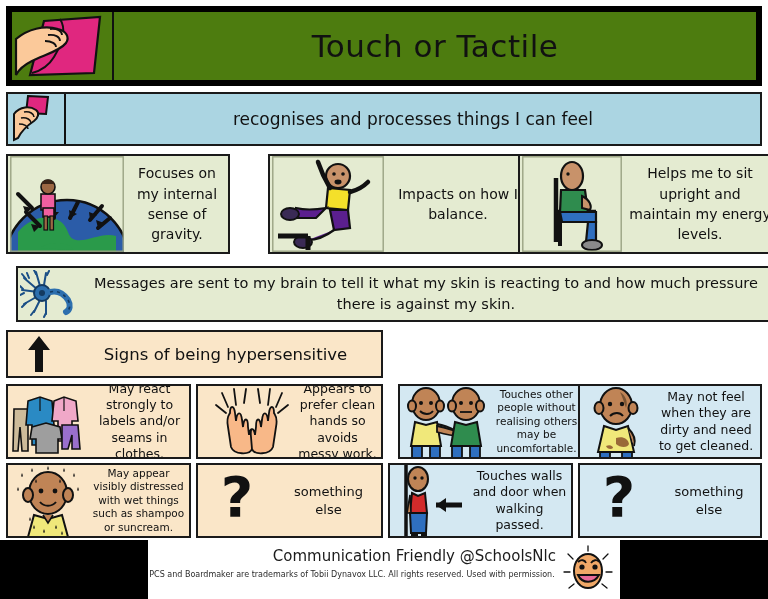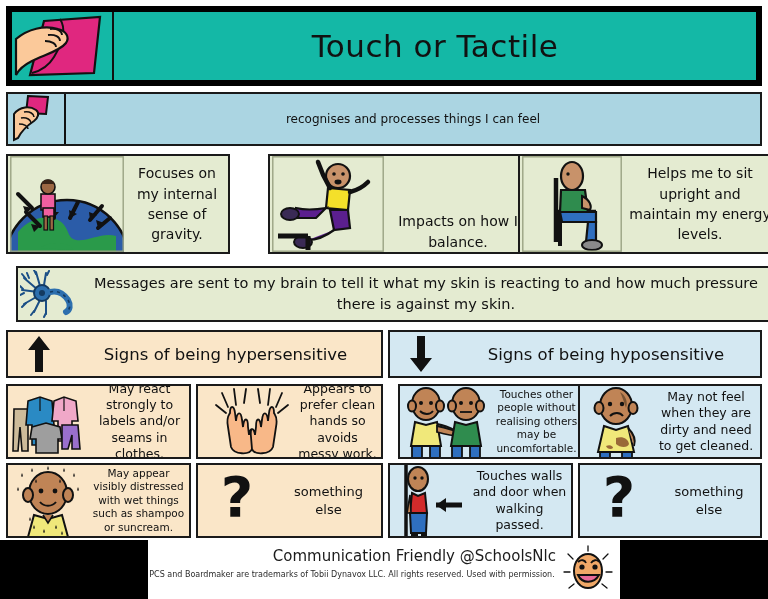--- a/index.html
+++ b/index.html
@@ -20,55 +20,55 @@
     overflow: hidden;
   }
   .green { background: #e4ebd1; }
   .cream { background: #fae6c8; }
   .paleblue { background: #d4e8f2; }
 
   
   #titlebar {
     left: 6px; top: 6px; width: 756px; height: 80px;
     border: 6px solid #000;
-    background: #14b8a6;
+    background: #4d7c0f;
   }
   #title-text {
     flex: 1; text-align: center;
     font-size: 31px; letter-spacing: .5px;
     color: #111;
     font-family: "DejaVu Sans", sans-serif;
   }
   .icon-cell {
     height: 100%;
     border-right: 2px solid #111;
     display: flex; align-items: center; justify-content: center;
     flex: 0 0 auto;
   }
 
   
   #subtitle {
     left: 6px; top: 92px; width: 756px; height: 54px;
     background: #abd5e2;
   }
   #subtitle-text {
-    flex: 1; text-align: center; font-size: 12px; color: #111;
+    flex: 1; text-align: center; font-size: 17px; color: #111;
     font-family: "DejaVu Sans", sans-serif;
   }
 
   
   .feat { top: 154px; height: 100px; }
   .feat .fimg { flex: 0 0 auto; height: 100%; display:flex; align-items:center; justify-content:center; }
   .feat .ftext {
     flex: 1; text-align: center; font-size: 14px; line-height: 1.45;
     color: #111; padding: 0 4px;
     font-family: "DejaVu Sans", sans-serif;
   }
   #feat-0 { left: 6px;   width: 224px; }
-  #feat-1 { left: 268px; width: 264px; align-items: flex-end; }
+  #feat-1 { left: 268px; width: 264px; }
   #feat-2 { left: 518px; width: 260px; }
 
   
   #msgbar { left: 16px; top: 266px; width: 756px; height: 56px; }
   #msg-text {
     flex: 1; text-align: center; font-size: 14.5px; line-height: 1.45;
     color: #111; padding: 0 10px;
     font-family: "DejaVu Sans", sans-serif;
   }
 
@@ -232,28 +232,20 @@
 
   <div class="panel cream senshdr" id="hyper-hdr">
     <div class="arrowbox">
       <svg width="26" height="40" viewBox="0 0 26 40">
         <path d="M13 2 L24 16 L17 16 L17 38 L9 38 L9 16 L2 16 Z" fill="#111"></path>
       </svg>
     </div>
     <div class="hdrtext">Signs of being hypersensitive</div>
   </div>
 
-  <div class="panel paleblue senshdr" id="hypo-hdr">
-    <div class="arrowbox">
-      <svg width="26" height="40" viewBox="0 0 26 40">
-        <path d="M13 38 L24 24 L17 24 L17 2 L9 2 L9 24 L2 24 Z" fill="#111"></path>
-      </svg>
-    </div>
-    <div class="hdrtext">Signs of being hyposensitive</div>
-  </div>
 
   <div class="panel cream cell r1" id="cell-h0">
     <div class="cimg" style="width:82px;">
       <svg width="78" height="70" viewBox="0 0 78 70">
         <path d="M4 22 L18 22 L18 64 L12 64 L10 40 L8 64 L3 64 Z" fill="#cdbb9a" stroke="#111" stroke-width="1.6"></path>
         <path d="M18 14 L30 10 L42 14 L44 38 L38 38 L38 58 L22 58 L22 38 L16 38 Z" fill="#2a8ac4" stroke="#111" stroke-width="1.6"></path>
         <path d="M30 10 L30 24" stroke="#111" stroke-width="1.2"></path>
         <path d="M44 14 L54 10 L66 14 L68 34 L62 34 L62 54 L48 54 L48 34 L42 34 Z" fill="#f0a8c8" stroke="#111" stroke-width="1.6"></path>
         <path d="M54 10 L54 24" stroke="#111" stroke-width="1.2"></path>
         <path d="M22 40 L36 36 L50 40 L52 52 L48 52 L48 66 L26 66 L26 52 L20 52 Z" fill="#9e9e9e" stroke="#111" stroke-width="1.6"></path>

